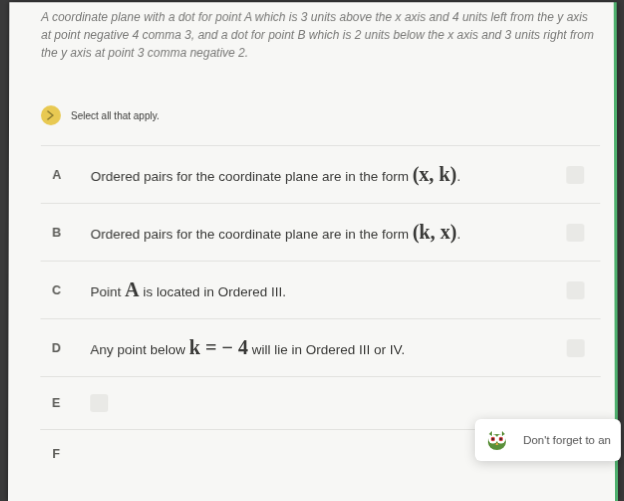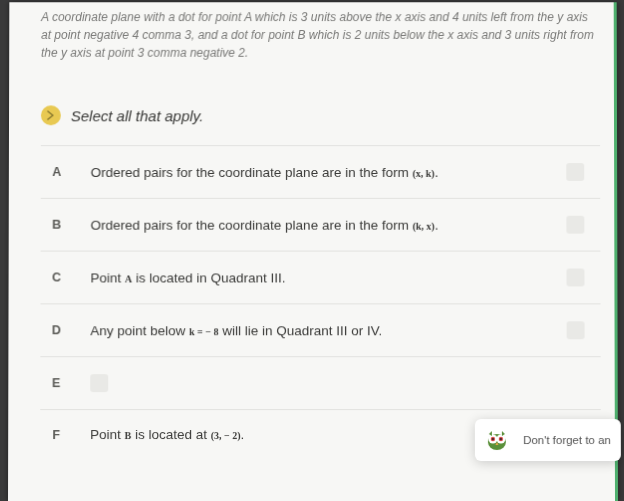--- a/index.html
+++ b/index.html
@@ -43,23 +43,22 @@
       border-radius: 50%;
       background: #e8c952;
       display: flex;
       align-items: center;
       justify-content: center;
       color: #8a7a2f;
       font-size: 11px;
       flex-shrink: 0;
     }
     .instruction-text {
-      font-size: 15px;
+      font-size: 10px;
       color: #3a3a38;
-      font-style: italic;
     }
     .options {
       border-top: 1px solid #e2e2df;
     }
     .option {
       display: flex;
       align-items: center;
       border-bottom: 1px solid #e2e2df;
       padding: 17px 10px 17px 0;
       gap: 18px;
@@ -75,21 +74,21 @@
       flex-shrink: 0;
     }
     .answer {
       font-size: 13.5px;
       color: #3a3a38;
       flex: 1;
     }
     .answer .math {
       font-weight: 700;
       font-family: "Times New Roman", serif;
-      font-size: 10px;
+      font-size: 20px;
     }
     .check {
       width: 18px;
       height: 18px;
       background: #e9e9e6;
       border-radius: 3px;
       flex-shrink: 0;
       margin-right: 6px;
     }
     .reminder {
@@ -138,38 +137,37 @@
     </div>
 
     <div class="option">
       <div class="letter">B</div>
       <div class="answer"><span>Ordered pairs for the coordinate plane are in the form </span><span class="math">(k, x)</span><span>.</span></div>
       <div class="check"></div>
     </div>
 
     <div class="option">
       <div class="letter">C</div>
-      <div class="answer"><span>Point </span><span class="math">A</span><span> is located in Quadrant III.</span></div>
+      <div class="answer"><span>Point </span><span class="math">A</span><span> is located in Ordered III.</span></div>
       <div class="check"></div>
     </div>
 
     <div class="option">
       <div class="letter">D</div>
-      <div class="answer"><span>Any point below </span><span class="math">k = − 8</span><span> will lie in Quadrant III or IV.</span></div>
+      <div class="answer"><span>Any point below </span><span class="math">k = − 4</span><span> will lie in Ordered III or IV.</span></div>
       <div class="check"></div>
     </div>
 
     <div class="option">
       <div class="letter">E</div>
       <div class="check"></div>
     </div>
 
     <div class="option">
       <div class="letter">F</div>
-      <div class="answer"><span>Point </span><span class="math">B</span><span> is located at </span><span class="math">(3, − 2)</span><span>.</span></div>
     </div>
 
   </div>
 
   <div class="reminder">
     <div class="owl">
       <svg viewBox="0 0 24 22">
         <ellipse cx="12" cy="13" rx="9" ry="8" fill="#5a8f3a"></ellipse>
         <circle cx="8" cy="10" r="4.5" fill="#fff"></circle>
         <circle cx="16" cy="10" r="4.5" fill="#fff"></circle>

